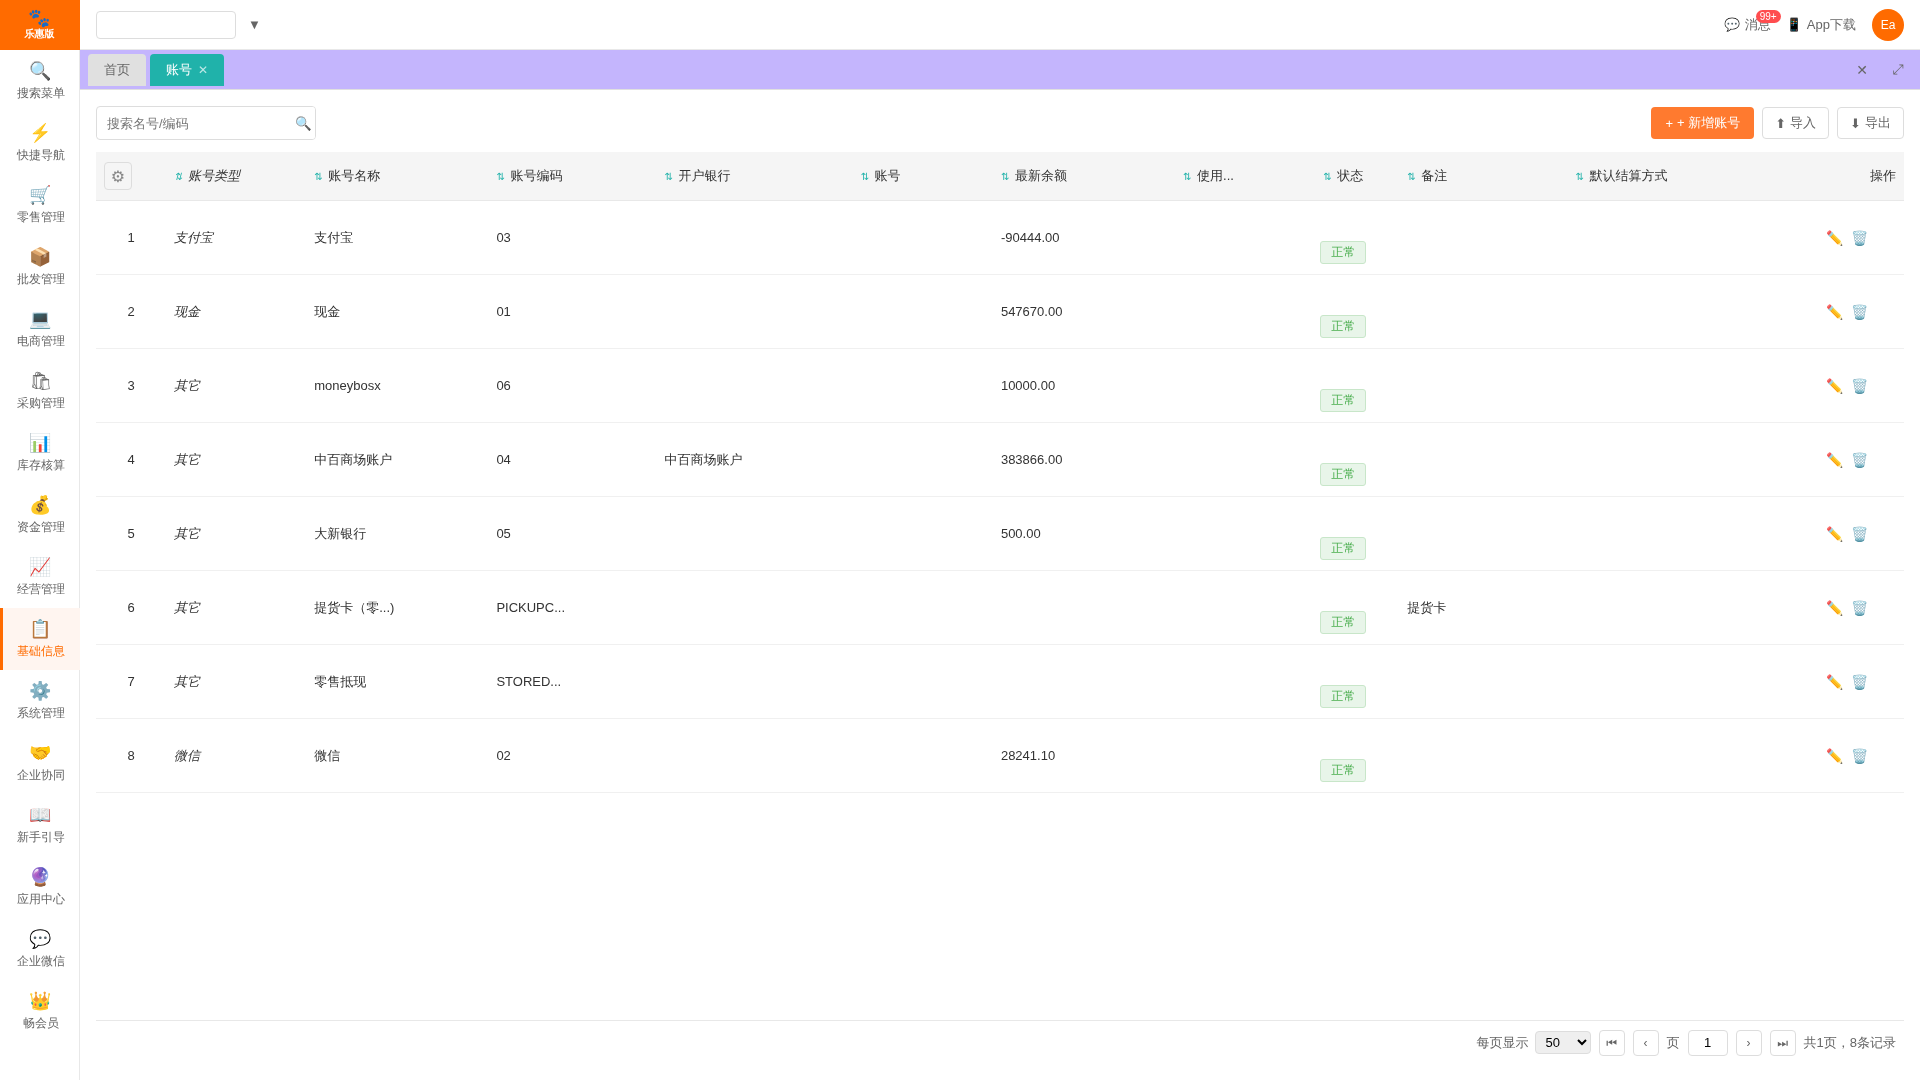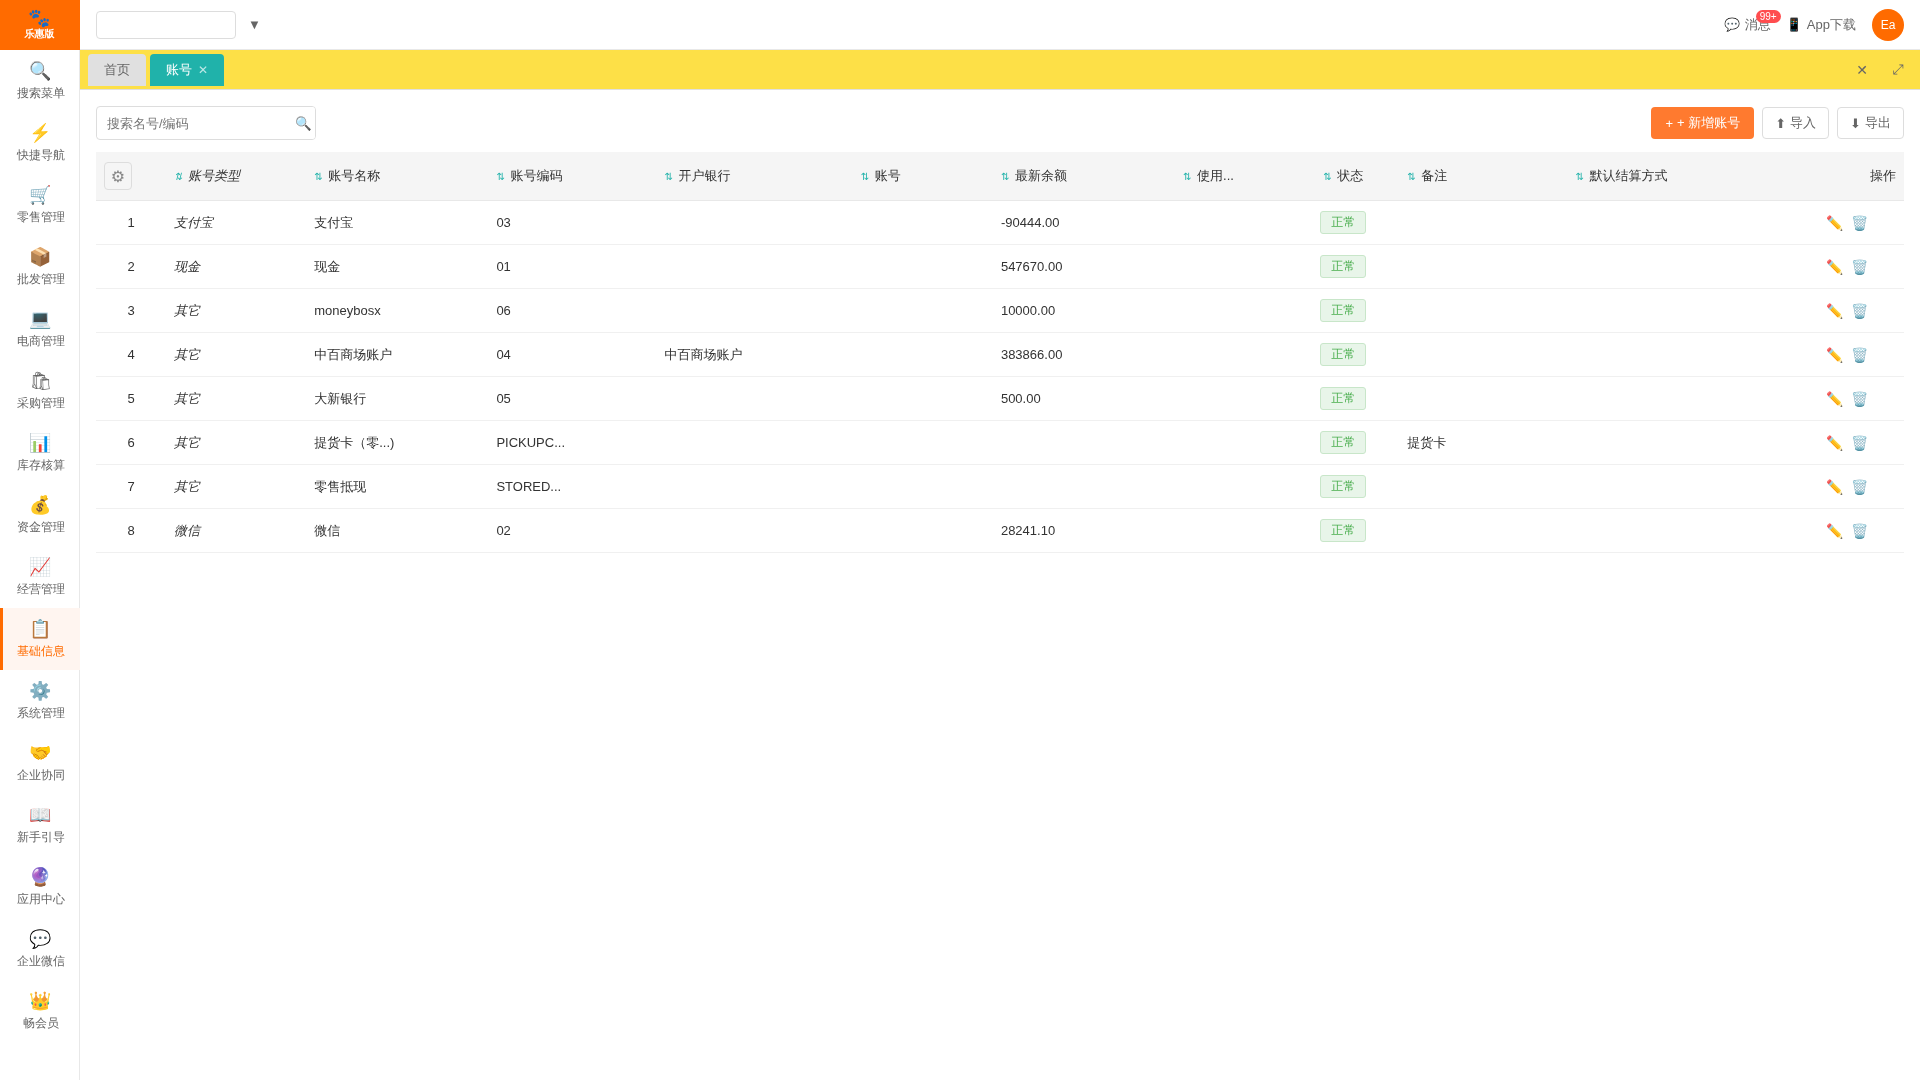--- a/index.html
+++ b/index.html
@@ -142,21 +142,21 @@
       align-items: center;
       justify-content: center;
       color: #fff;
       font-size: 12px;
       cursor: pointer;
     }
 
     
     .tabbar {
       height: 40px;
-      background: #fde047;
+      background: #c4b5fd;
       display: flex;
       align-items: center;
       padding: 0 8px;
       gap: 4px;
       flex-shrink: 0;
       border-bottom: 1px solid #e0e0e0;
     }
     .tab {
       height: 32px;
       padding: 0 16px;
@@ -303,28 +303,29 @@
       white-space: nowrap;
     }
     .status-badge {
       display: inline-block;
       padding: 2px 10px;
       border-radius: 3px;
       font-size: 12px;
       background: #e8f5e9;
       color: #4caf50;
       border: 1px solid #c8e6c9;
+      margin-top: 30px;
     }
     .col-settings { width: 40px; text-align: center; }
     .col-no { width: 50px; text-align: center; }
     .col-type { width: 100px; font-style: italic; }
     .col-name { width: 130px; }
     .col-code { width: 120px; }
     .col-bank { width: 140px; }
-    .col-account { width: 100px; }
+    .col-account { width: 100px; font-family: Liberation Serif, serif; }
     .col-balance { width: 130px; text-align: left; }
     .col-usage { width: 80px; }
     .col-status { width: 80px; text-align: center; }
     .col-remark { width: 120px; }
     .col-default { width: 160px; }
     .col-action { width: 80px; text-align: right; }
     .action-icons {
       display: flex;
       gap: 8px;
       justify-content: center;
@@ -733,14 +734,32 @@
         <div class="action-icons">
           <span class="action-icon" title="编辑">✏️</span>
           <span class="action-icon" title="删除">🗑️</span>
         </div>
       </td>
     </tr>
           </tbody>
       </table>
     </div>
 
+    <div class="pagination">
+      <div class="pagination-select-wrap">
+        <span>每页显示</span>
+        <select class="page-select">
+          <option>10</option>
+          <option>20</option>
+          <option selected="">50</option>
+          <option>100</option>
+        </select>
+      </div>
+      <div class="page-btn">⏮</div>
+      <div class="page-btn">‹</div>
+      <span>页</span>
+      <input class="page-input" type="text" value="1" style="">
+      <div class="page-btn">›</div>
+      <div class="page-btn">⏭</div>
+      <span>共1页，8条记录</span>
+    </div>
   </div>
 </div>
 
 </body></html>

